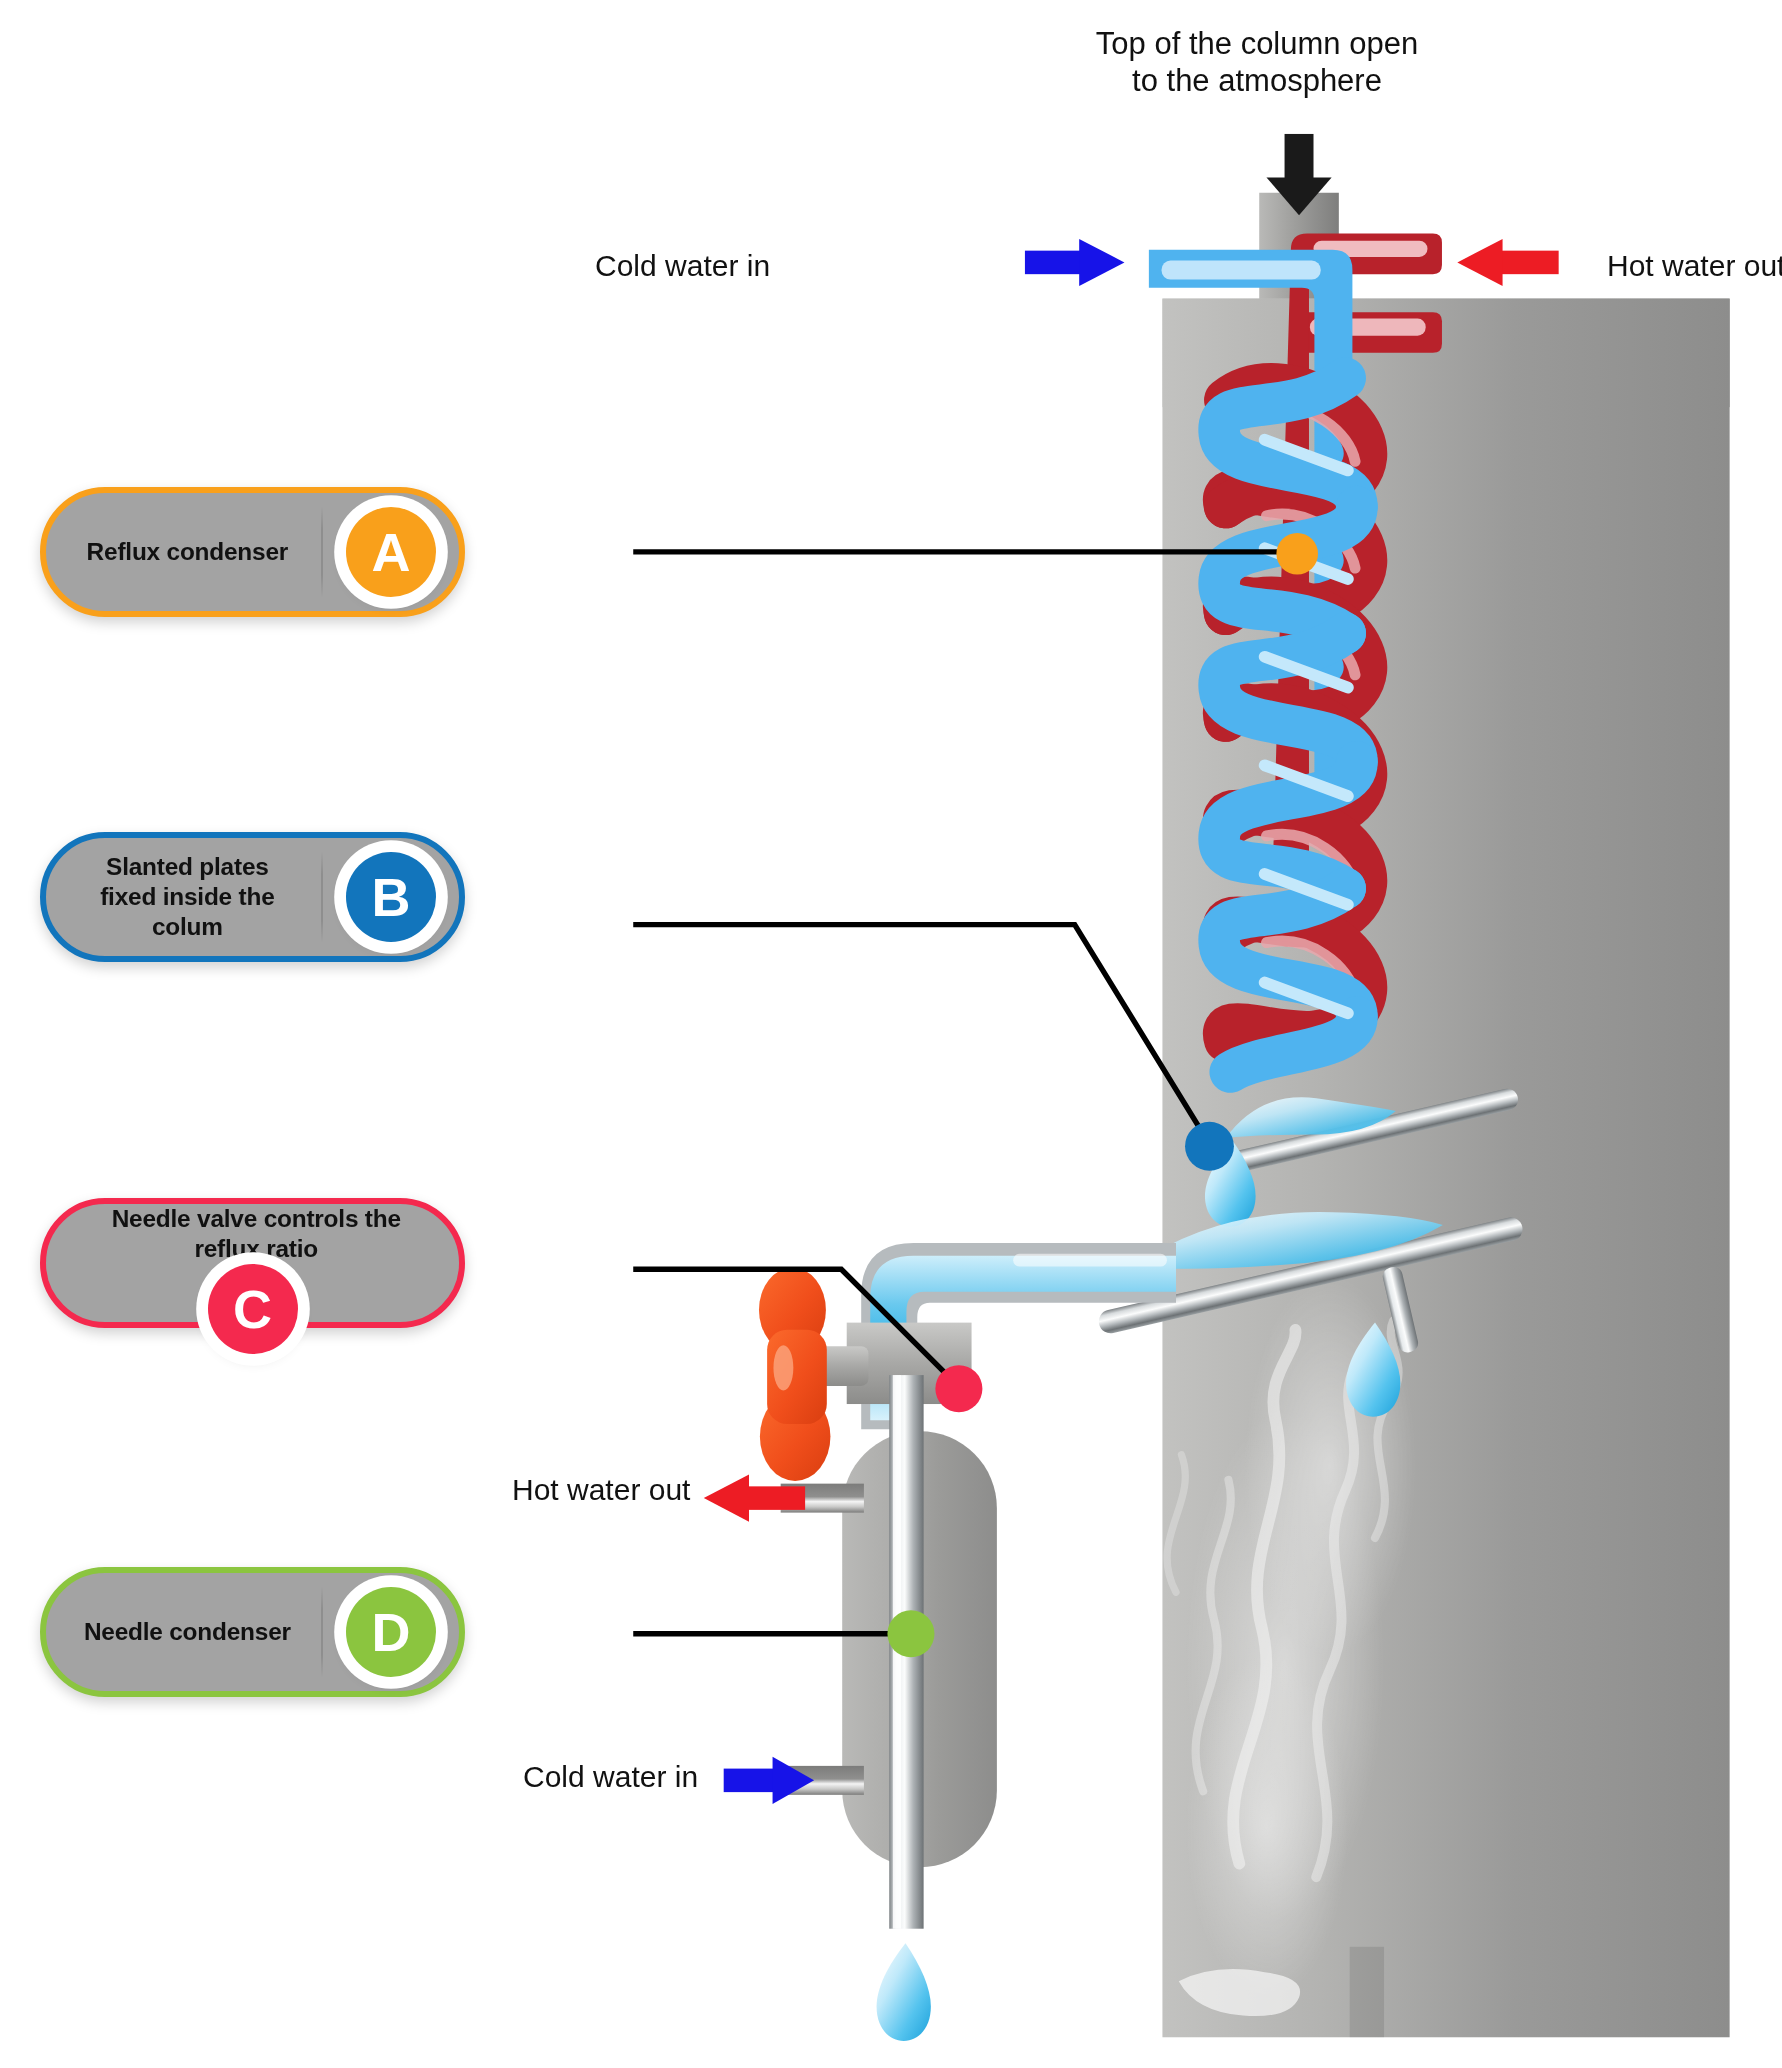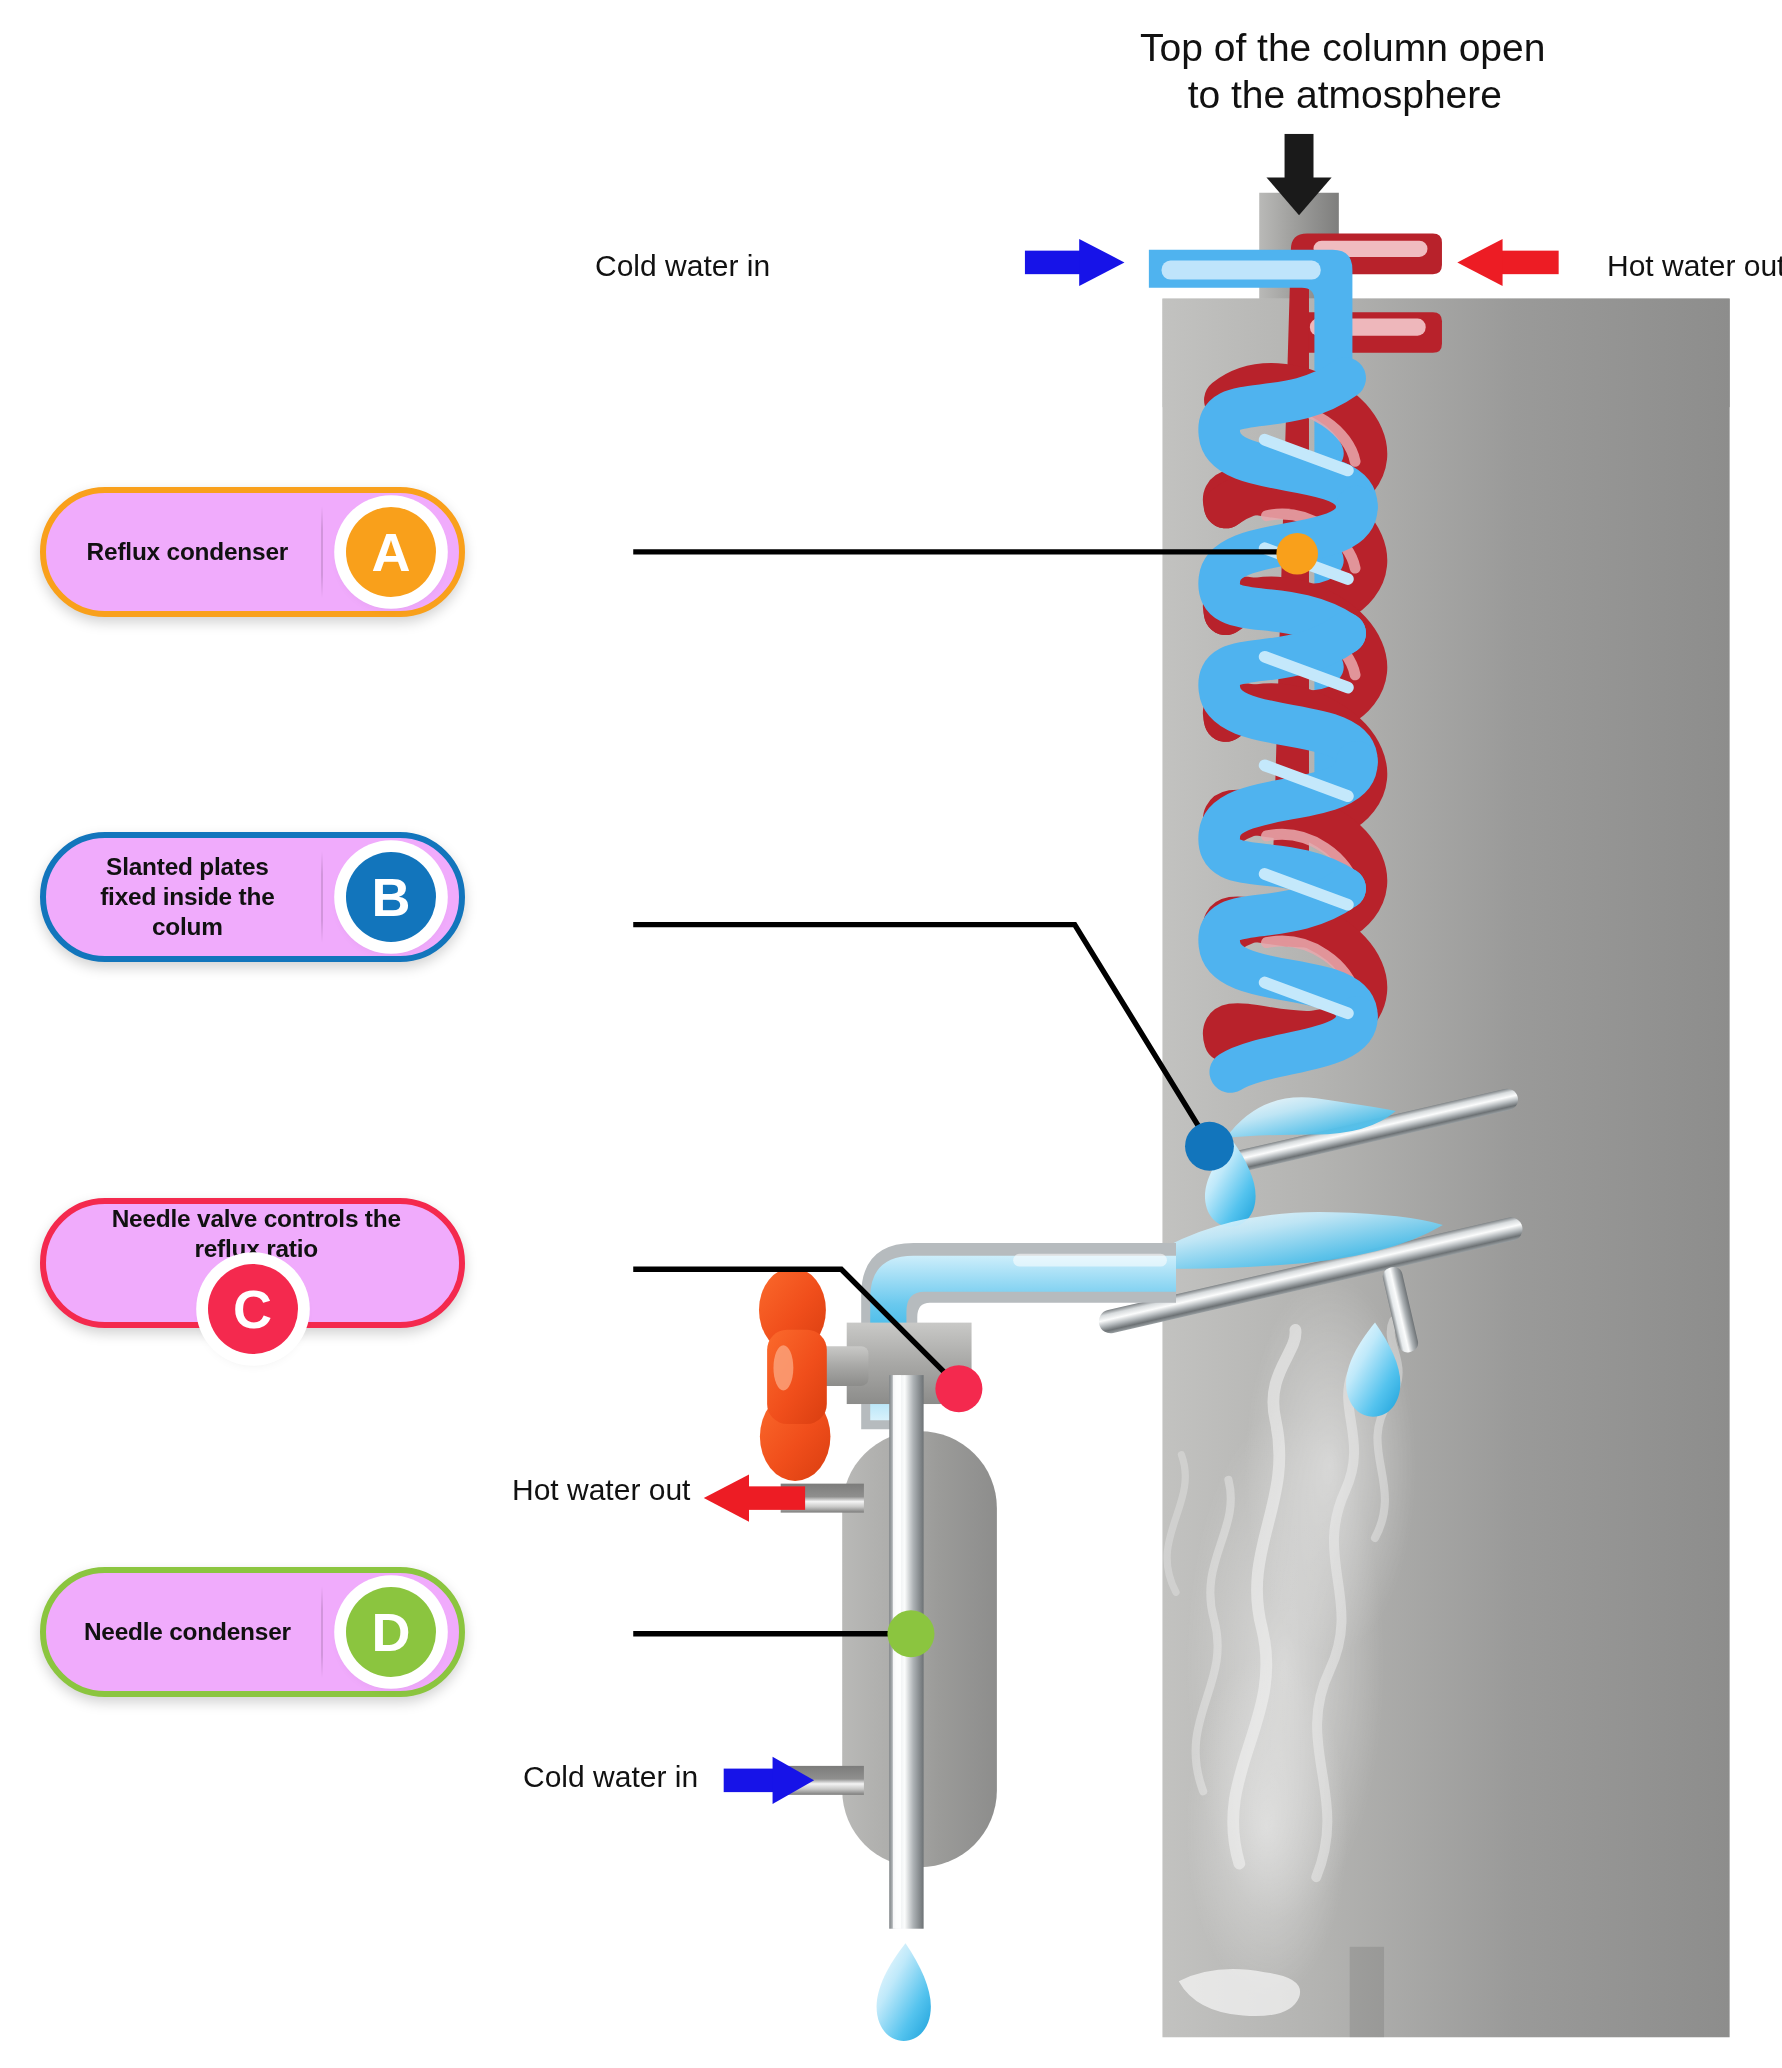--- a/index.html
+++ b/index.html
@@ -4,21 +4,21 @@
 <title>Reflux Still Diagram</title>
 <style>
   html,body{margin:0;padding:0;background:#ffffff;}
   body{width:1783px;height:2069px;position:relative;overflow:hidden;
        font-family:"Liberation Sans","DejaVu Sans",sans-serif;}
   .stage{position:absolute;left:0;top:0;width:1783px;height:2069px;}
   svg.layer{position:absolute;left:0;top:0;width:1783px;height:2069px;overflow:visible;}
 
   
   .pill{position:absolute;display:flex;align-items:center;box-sizing:border-box;
-        border-radius:904px;background:#f0abfc;border:6.3px solid #cccccc;
+        border-radius:904px;background:#a3a3a3;border:6.3px solid #cccccc;
         box-shadow:0 5.4px 12.7px rgba(0,0,0,.18);}
   .pill .txtwrap{flex:1;display:flex;align-items:center;justify-content:center;
         padding:0 23.5px 0 31px;height:100%;}
   .pill .txt{font-weight:bold;font-size:24.4px;line-height:1.22;color:#111111;
         text-align:center;letter-spacing:-0.2px;}
   .pill .divider{width:1.8px;height:78%;background:linear-gradient(to bottom,
         rgba(0,0,0,0) 0%, rgba(0,0,0,.13) 25%, rgba(0,0,0,.13) 75%, rgba(0,0,0,0) 100%);}
   .pill .badgebox{width:136px;height:100%;display:flex;align-items:center;
         justify-content:center;position:relative;}
   .pill .badge{width:90px;height:90px;border-radius:50%;display:flex;
@@ -30,21 +30,21 @@
   #pill-b{left:40px;  top:832px;  width:425px;height:130px;border-color:#1275BC;}
   #pill-c{left:40px;  top:1198px; width:425px;height:130px;border-color:#F4294E;flex-direction:column;}
   #pill-d{left:40px;  top:1567px; width:425px;height:130px;border-color:#8BC53F;}
   #badge-a{background:#F9A01B;}
   #badge-b{background:#1275BC;}
   #badge-c{background:#F4294E;}
   #badge-d{background:#8BC53F;}
 
   
   .anno{position:absolute;color:#111111;font-size:30px;line-height:1.2;white-space:pre;}
-  #anno-top{left:1140px;top:25px;width:362px;text-align:right;font-size:39px;}
+  #anno-top{left:1076px;top:25px;width:362px;text-align:center;font-size:31px;}
   #anno-cold-top{left:595px;top:248px;font-size:30px;}
   #anno-hot-top{left:1607px;top:248px;font-size:30px;}
   #anno-hot-bot{left:512px;top:1472px;font-size:30px;}
   #anno-cold-bot{left:523px;top:1759px;font-size:30px;}
 </style>
 </head>
 <body>
 
 <div class="stage">
 

